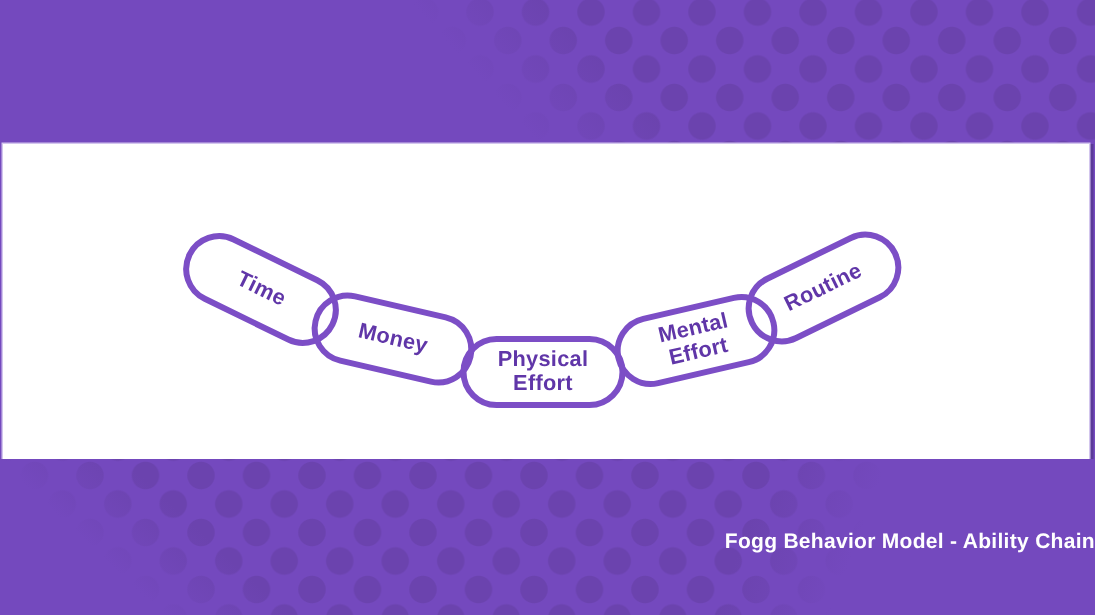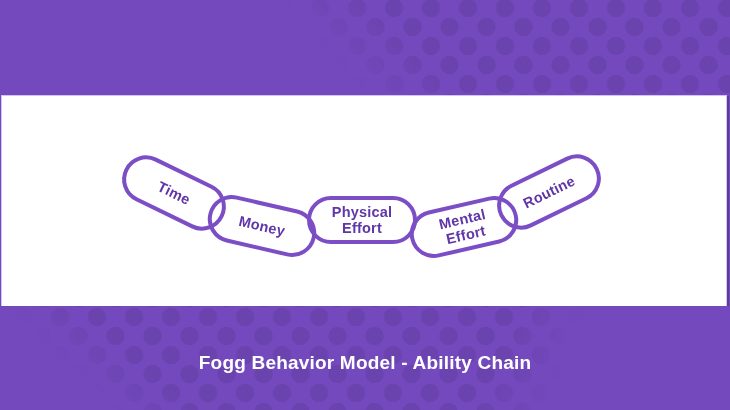--- a/index.html
+++ b/index.html
@@ -39,22 +39,22 @@
       linear-gradient(111deg, rgba(116,73,190,0) 67%, var(--background) 77%),
       radial-gradient(circle, var(--dots) 8.8px, rgba(107,67,174,0) 9.5px),
       radial-gradient(circle, var(--dots) 8.8px, rgba(107,67,174,0) 9.5px);
     background-size:auto,auto,37px 38px,37px 38px;
     background-position:0 0,0 0,4.5px -8px,23px 11px;
     background-repeat:no-repeat,no-repeat,repeat,repeat;
   }
 
   .caption{
     position:absolute;left:0;right:0;top:46px;
-    text-align:center;color:var(--caption-text);
-    font-size:19px;font-weight:700;letter-spacing:.2px;
+    text-align:right;color:var(--caption-text);
+    font-size:14px;font-weight:700;letter-spacing:.2px;
   }
 
   
   .panel{
     position:absolute;left:2px;top:96px;width:724px;height:210px;
     background:var(--panel);
     box-shadow:0 0 0 1px var(--panel-edge-light), 3px 0 0 var(--panel-edge-dark);
   }
 
   
@@ -62,21 +62,21 @@
     position:absolute;width:110px;height:48px;
     border:4px solid var(--link-stroke);border-radius:24px;
     background:transparent;
     display:flex;align-items:center;justify-content:center;
     text-align:center;color:var(--link-text);
     font-size:14.5px;font-weight:700;line-height:1.12;letter-spacing:.2px;
   }
   .link span{display:block;padding:0 9px;}
   .link--1{left:117px;top:73px;transform:rotate(26deg);}
   .link--2{left:205px;top:106px;transform:rotate(13deg);}
-  .link--3{left:305px;top:100px;}
+  .link--3{left:305px;top:128px;}
   .link--4{left:407px;top:107px;transform:rotate(-13deg);}
   .link--5{left:492px;top:72px;transform:rotate(-26deg);}
 </style>
 </head>
 <body>
 
 <div class="stage">
 
   <div class="band-top"></div>
 

